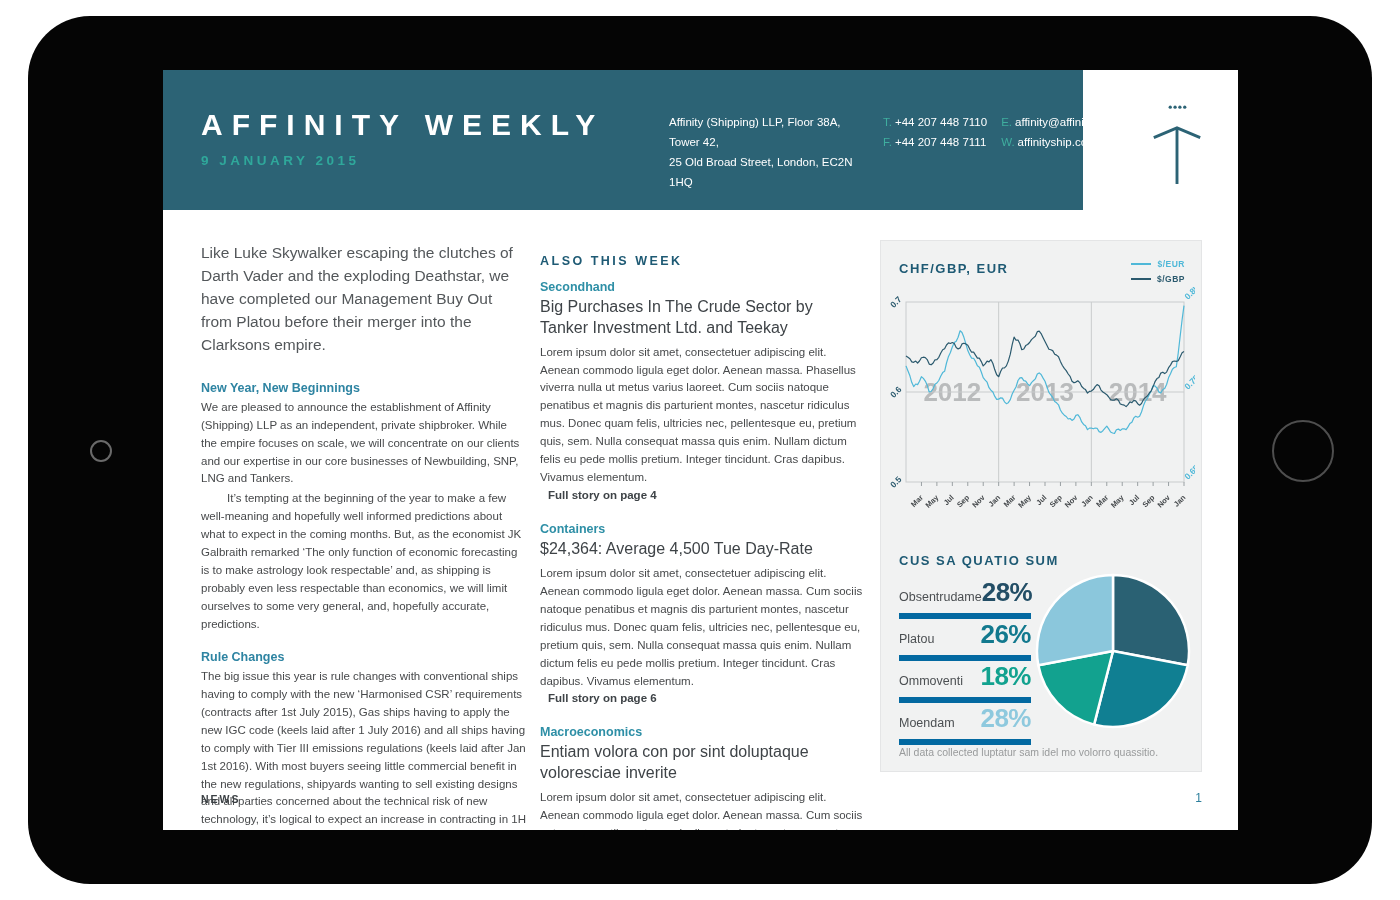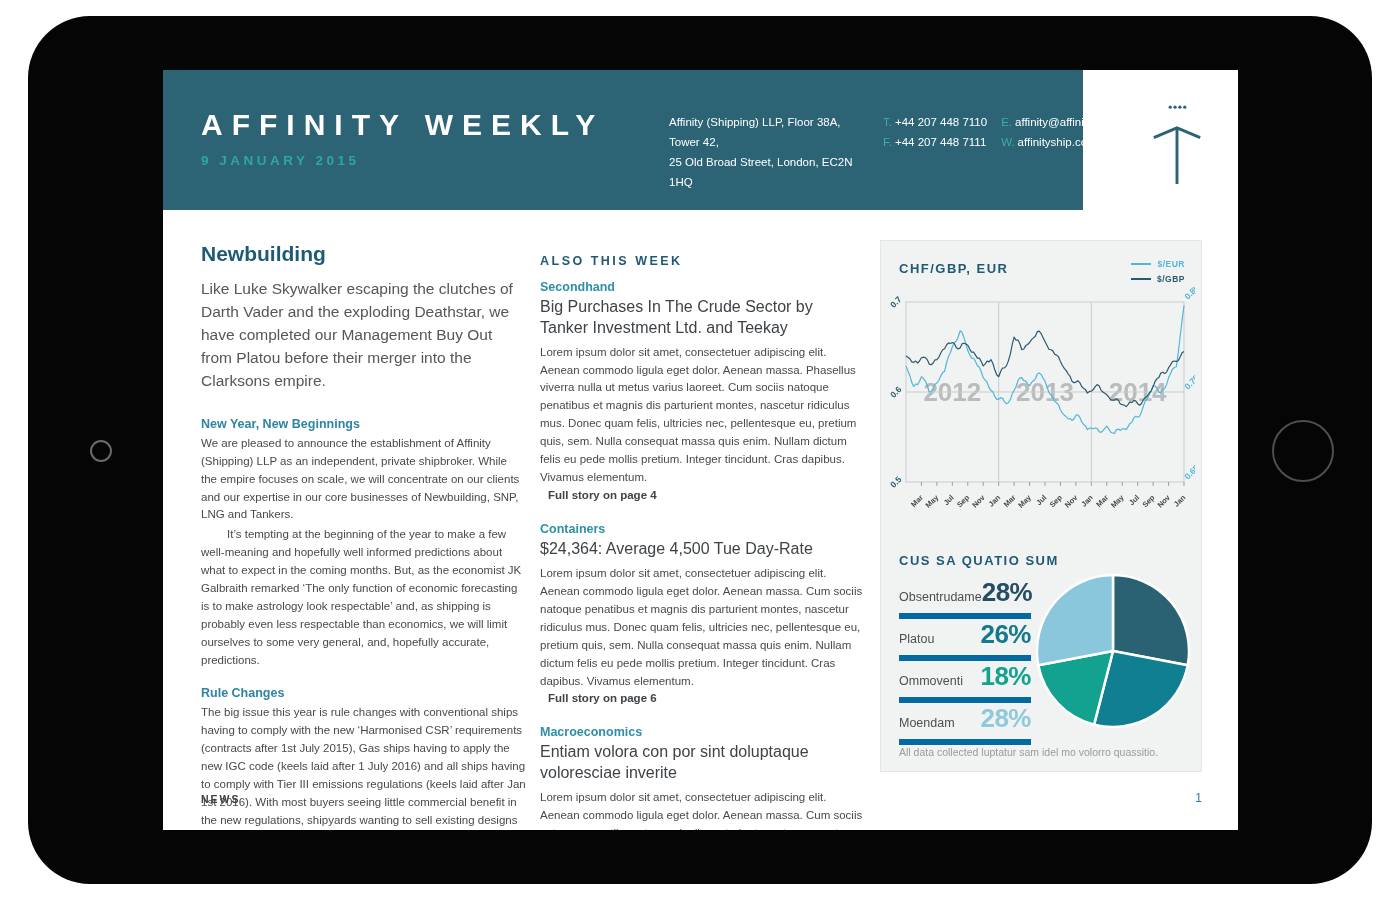--- a/index.html
+++ b/index.html
@@ -107,21 +107,20 @@
           <circle cx="28" cy="13.5" r="1.7" fill="#2c6375"></circle>
           <circle cx="33" cy="13.5" r="1.7" fill="#2c6375"></circle>
           <circle cx="38" cy="13.5" r="1.7" fill="#2c6375"></circle>
           <path d="M6 22 H54 V58 Q54 78 30 93 Q6 78 6 58 Z" fill="#ffffff"></path>
           <polyline points="6,45 30,35 54,45" fill="none" stroke="#2c6375" stroke-width="3"></polyline>
           <line x1="30" y1="35" x2="30" y2="93" stroke="#2c6375" stroke-width="3"></line>
         </svg>
       </header>
 
       <section class="col-left">
-        <h1>Newbuilding</h1>
         <p class="lede">Like Luke Skywalker escaping the clutches of Darth Vader and the exploding Deathstar, we have completed our Management Buy Out from Platou before their merger into the Clarksons empire.</p>
         <h2 class="subhead">New Year, New Beginnings</h2>
         <p class="bodytext">We are pleased to announce the establishment of Affinity (Shipping) LLP as an independent, private shipbroker. While the empire focuses on scale, we will concentrate on our clients and our expertise in our core businesses of Newbuilding, SNP, LNG and Tankers.</p>
         <p class="bodytext indent">It’s tempting at the beginning of the year to make a few well-meaning and hopefully well informed predictions about what to expect in the coming months. But, as the economist JK Galbraith remarked ‘The only function of economic forecasting is to make astrology look respectable’ and, as shipping is probably even less respectable than economics, we will limit ourselves to some very general, and, hopefully accurate, predictions.</p>
         <div class="gap"></div>
         <h2 class="subhead">Rule Changes</h2>
         <p class="bodytext">The big issue this year is rule changes with conventional ships having to comply with the new ‘Harmonised CSR’ requirements (contracts after 1st July 2015), Gas ships having to apply the new IGC code (keels laid after 1 July 2016) and all ships having to comply with Tier III emissions regulations (keels laid after Jan 1st 2016). With most buyers seeing little commercial benefit in the new regulations, shipyards wanting to sell existing designs and all parties concerned about the technical risk of new technology, it’s logical to expect an increase in contracting in 1H this year to take advantage of old regulations. However, the impact is likely to vary significantly between the different yards and nations.</p>
 
       </section>
 

